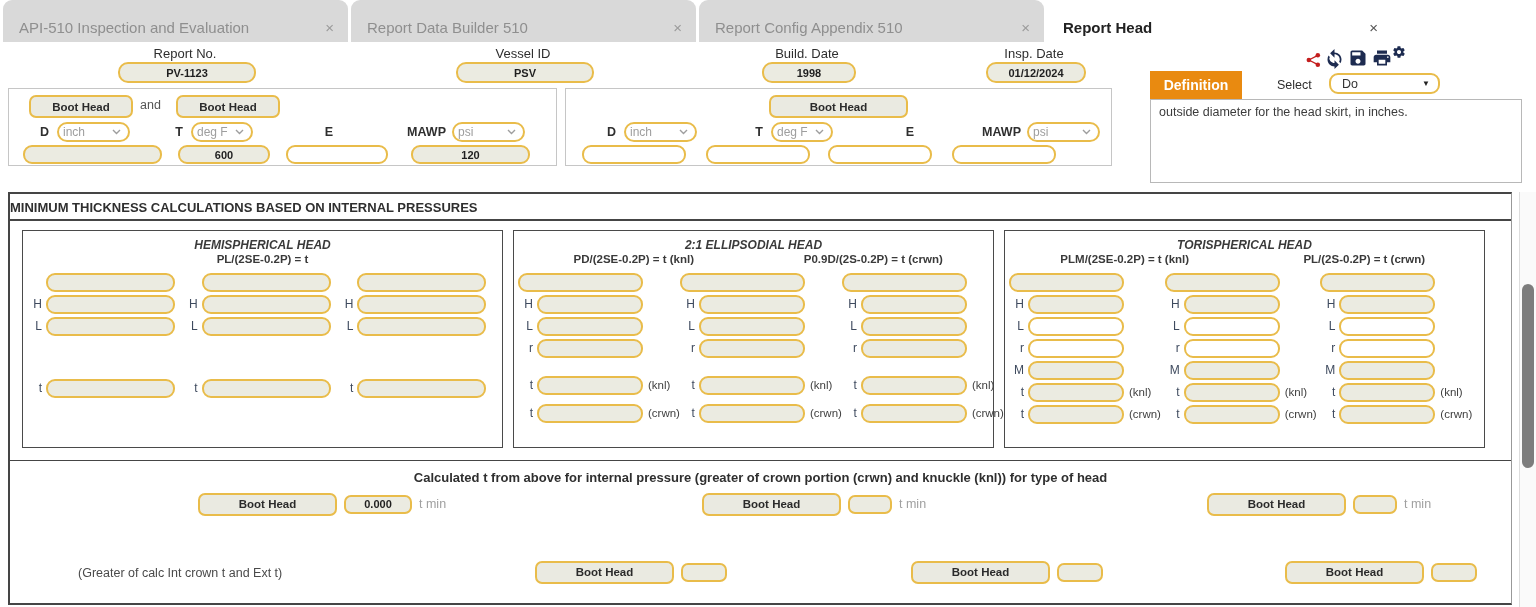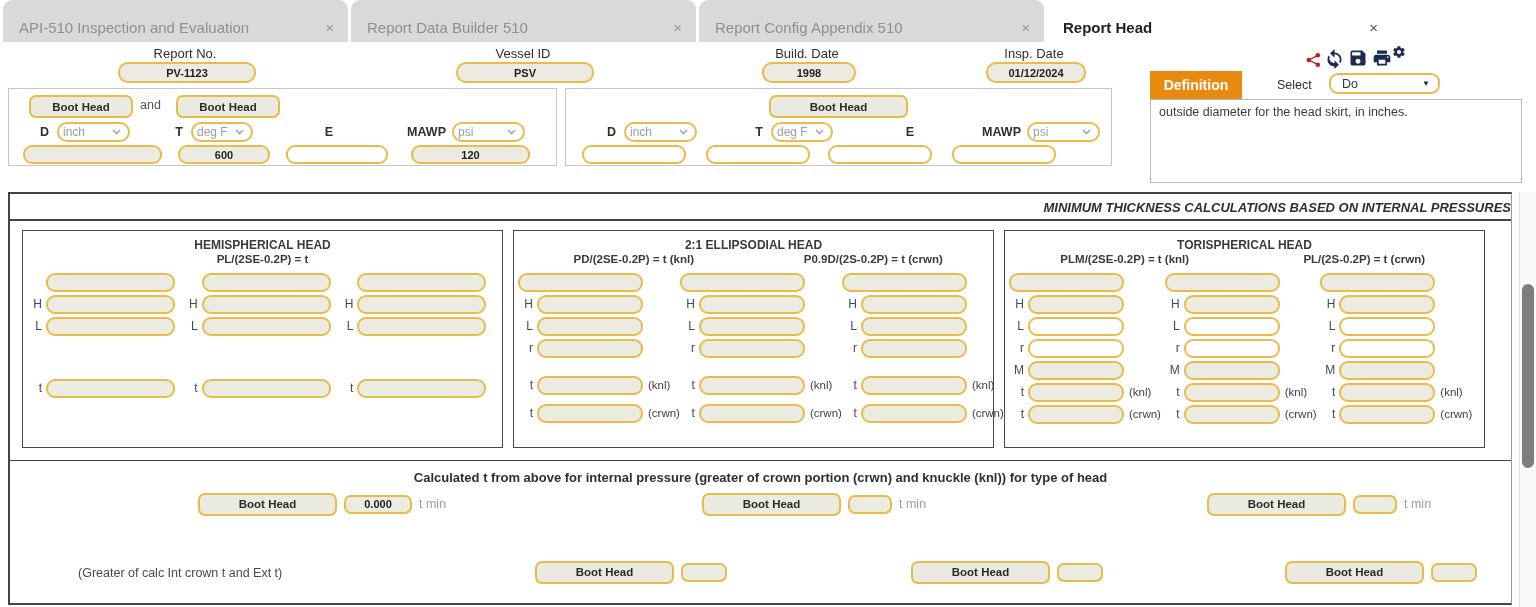--- a/index.html
+++ b/index.html
@@ -51,25 +51,25 @@
            background:#fff;display:flex;align-items:center;justify-content:space-between;
            padding:0 7px 0 4px;cursor:pointer;}
   .unitsel .u{font-size:12px;color:#9e9e9e;}
   .pfld{position:absolute;height:15px;border:2px solid #e9bc4a;border-radius:9px;background:#ebebe1;
         display:flex;align-items:center;justify-content:center;font-size:11px;font-weight:700;color:#1f1f1f;}
   .pfld.white{background:#fff;}
 
   
   .main{position:absolute;left:8px;top:192px;width:1504px;height:413px;box-sizing:border-box;
         border:2px solid #454545;border-right:1px solid #999;background:#fff;}
-  .calc-title{position:absolute;left:0;top:0;width:100%;height:27px;line-height:27px;text-align:right;
-              font-size:13px;font-weight:700;color:#2f2f2f;border-bottom:2px solid #454545;box-sizing:border-box;font-style:italic;}
+  .calc-title{position:absolute;left:0;top:0;width:100%;height:27px;line-height:27px;text-align:left;
+              font-size:13px;font-weight:700;color:#2f2f2f;border-bottom:2px solid #454545;box-sizing:border-box;}
   .boxes-row{position:absolute;left:12px;top:36px;display:flex;gap:10px;}
   .headbox{width:481px;height:218px;border:1px solid #4a4a4a;box-sizing:border-box;background:#fff;flex:none;}
-  .box-title{text-align:center;font-weight:700;font-size:12px;color:#3a3a3a;margin-top:7px;}
+  .box-title{text-align:center;font-weight:700;font-size:12px;color:#3a3a3a;margin-top:7px;font-style:italic;}
   .box-formulas{display:flex;justify-content:center;font-weight:700;font-size:11.5px;color:#3a3a3a;margin-top:1px;}
   .box-formulas .formula{flex:1;text-align:center;}
   .box-cols{display:flex;padding:6px 8px 0 4px;}
   .box-col{flex:1;display:flex;flex-direction:column;align-items:flex-start;}
   .frow{display:flex;align-items:center;height:22px;}
   .flabel{width:15px;text-align:right;margin-right:4px;font-size:12px;color:#3e4a5e;flex:none;}
   .bfld{height:15px;border:2px solid #e9bc4a;border-radius:9px;background:#ebebe1;flex:none;}
   .bfld.white{background:#fff;}
   .fsuffix{margin-left:5px;font-size:11.5px;color:#3f3f3f;}
   .sep{position:absolute;left:0;top:266px;width:100%;border-top:1.5px solid #454545;}

